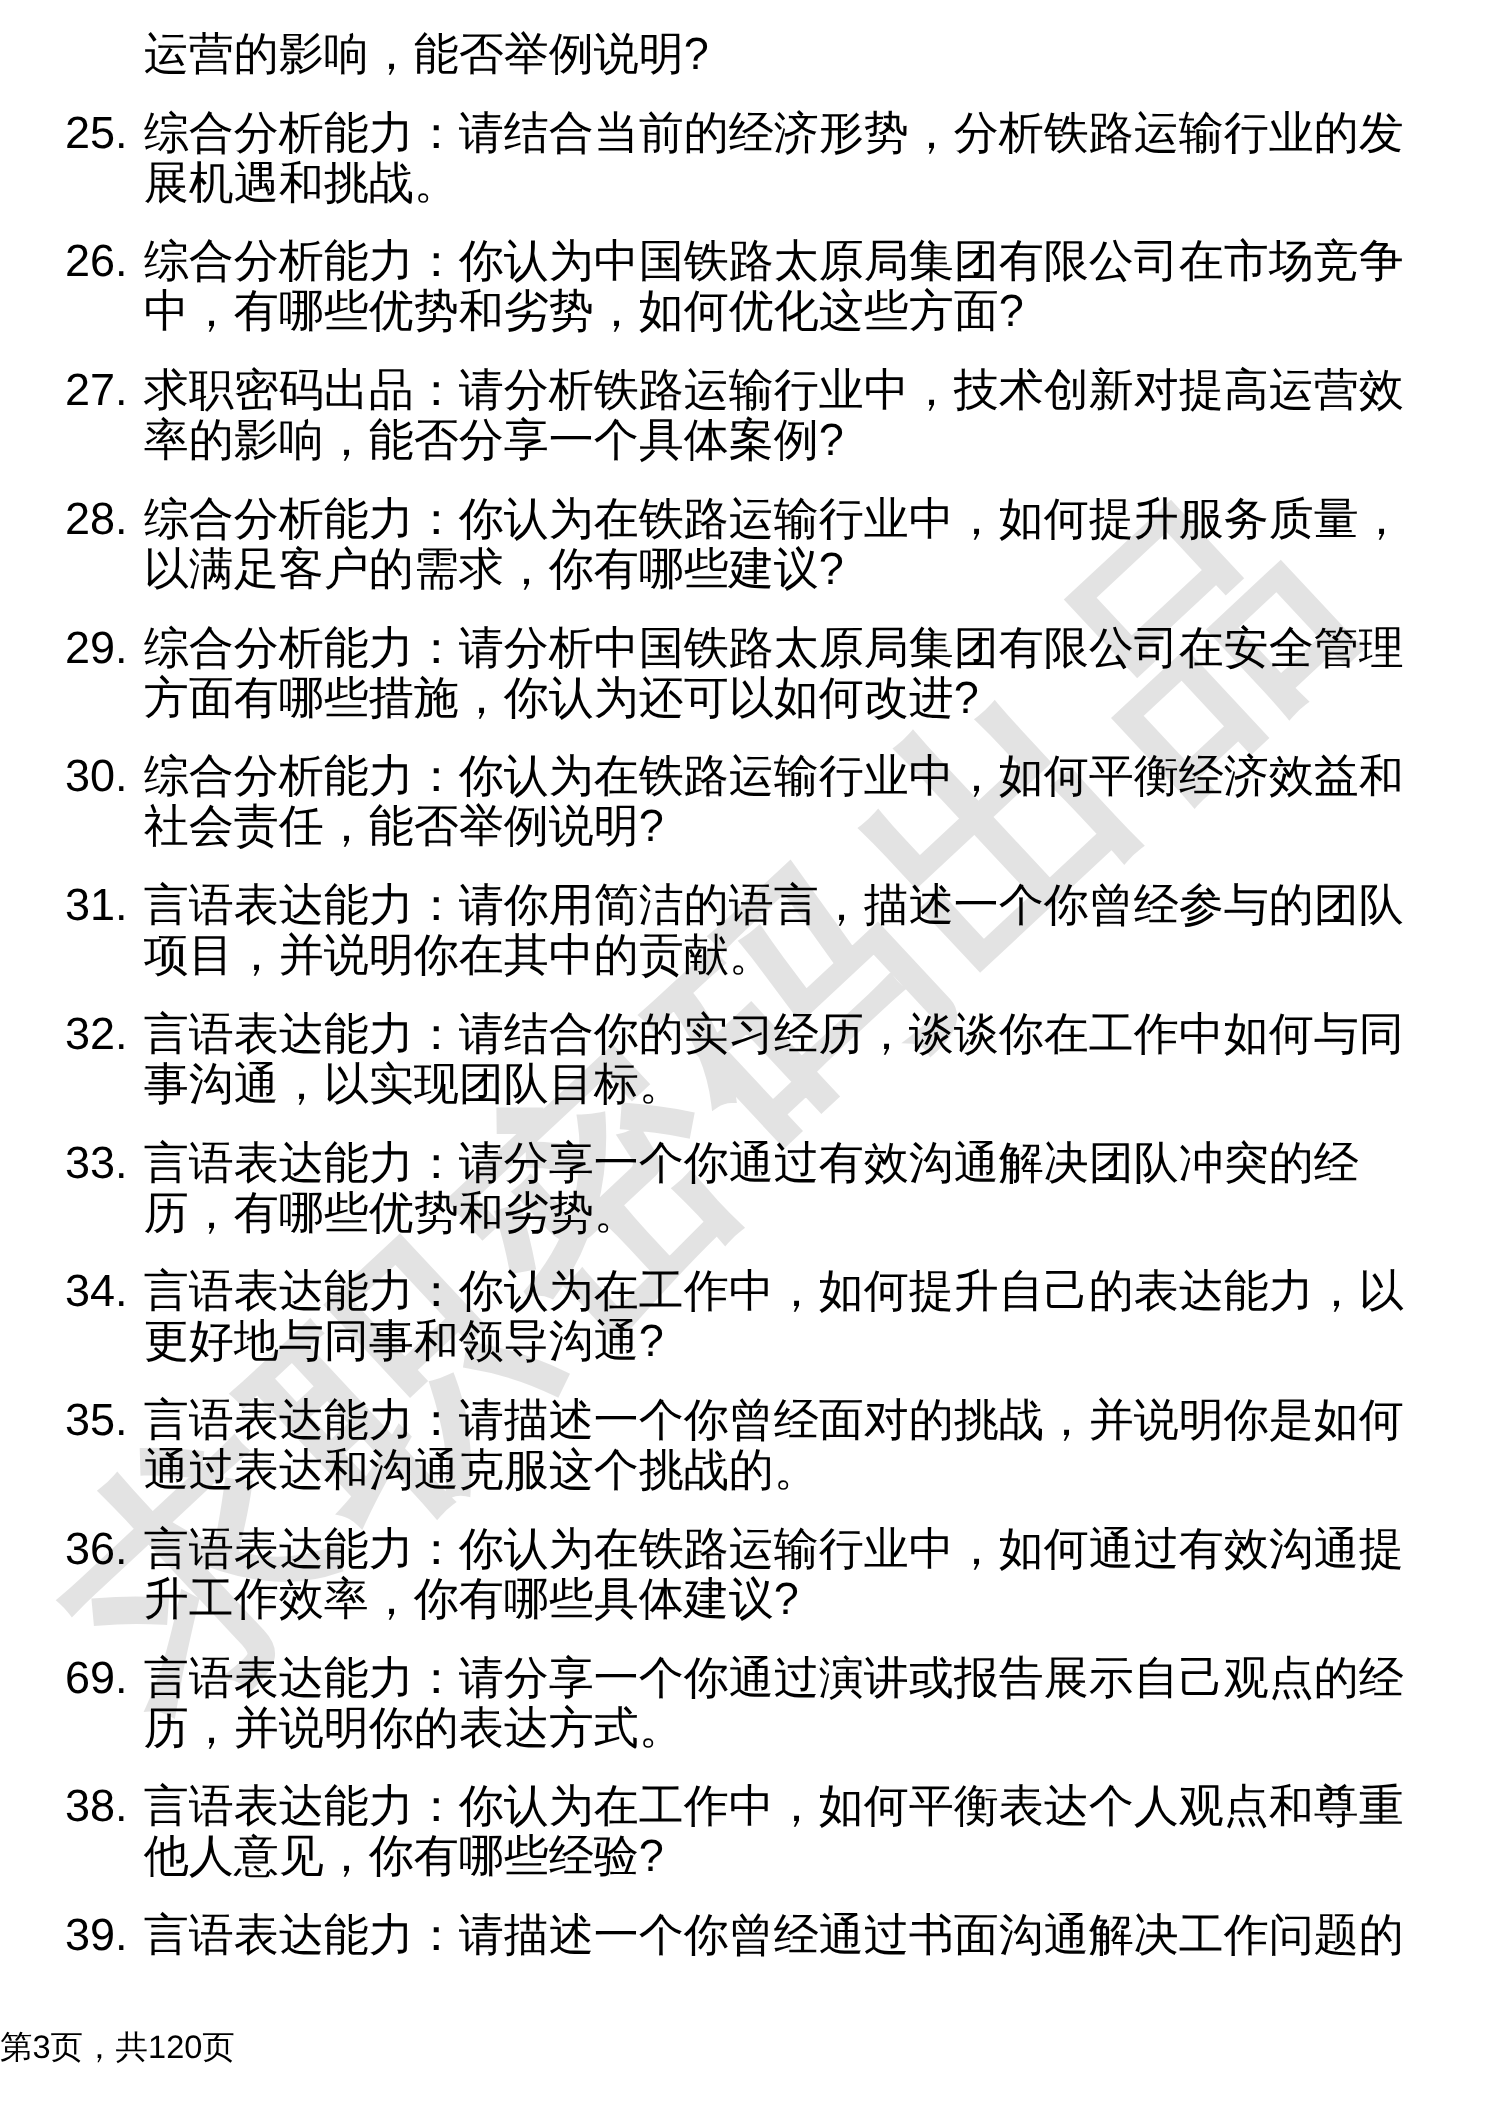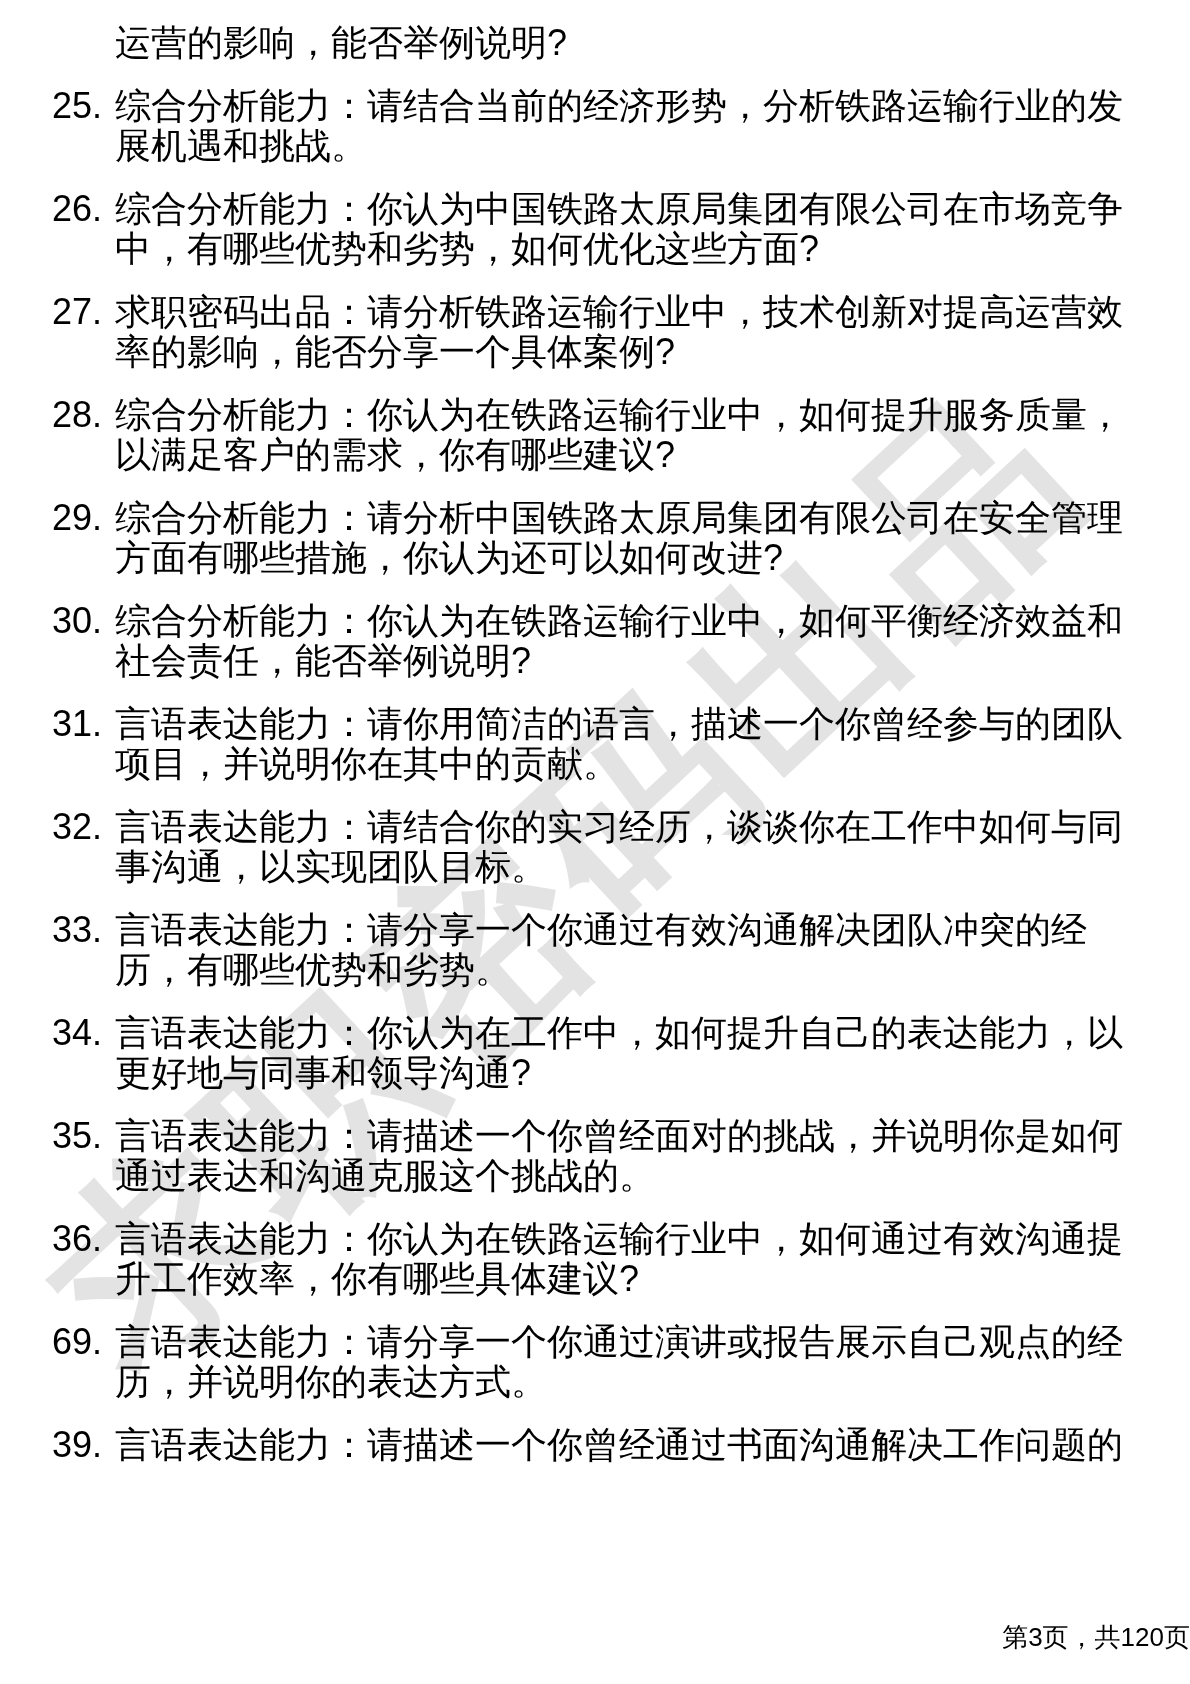--- a/index.html
+++ b/index.html
@@ -55,21 +55,21 @@
     white-space: nowrap;
   }
   .item .text {
     width: 1015px;
   }
   .footer {
     position: absolute;
     left: 0;
     top: 1622px;
     width: 1190px;
-    text-align: right;
+    text-align: left;
     font-size: 26px;
     line-height: 30px;
     color: #000000;
     z-index: 1;
   }
 </style>
 </head>
 <body>
 
 <div class="page">
@@ -125,20 +125,24 @@
         </div>
         <div class="item">
           <span class="num">36.</span>
           <div class="text">言语表达能力：你认为在铁路运输行业中，如何通过有效沟通提升工作效率，你有哪些具体建议?</div>
         </div>
         <div class="item">
           <span class="num">69.</span>
           <div class="text">言语表达能力：请分享一个你通过演讲或报告展示自己观点的经历，并说明你的表达方式。</div>
         </div>
         <div class="item">
+          <span class="num">38.</span>
+          <div class="text">言语表达能力：你认为在工作中，如何平衡表达个人观点和尊重他人意见，你有哪些经验?</div>
+        </div>
+        <div class="item">
           <span class="num">39.</span>
           <div class="text">言语表达能力：请描述一个你曾经通过书面沟通解决工作问题的</div>
         </div>
       </div>
   </div>
 
   <div class="footer">第3页，共120页</div>
 
 </div>
 

